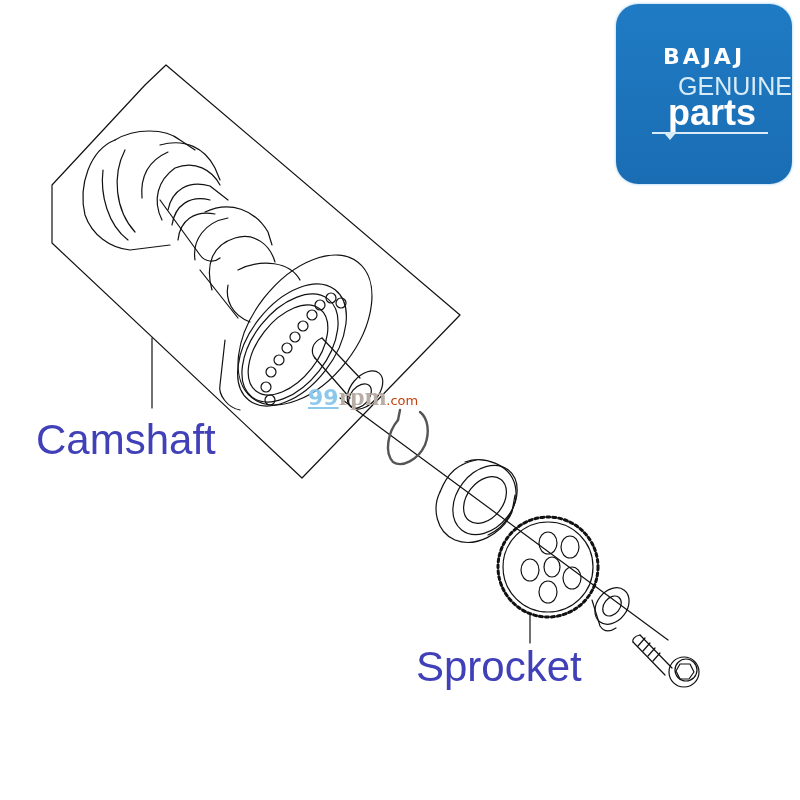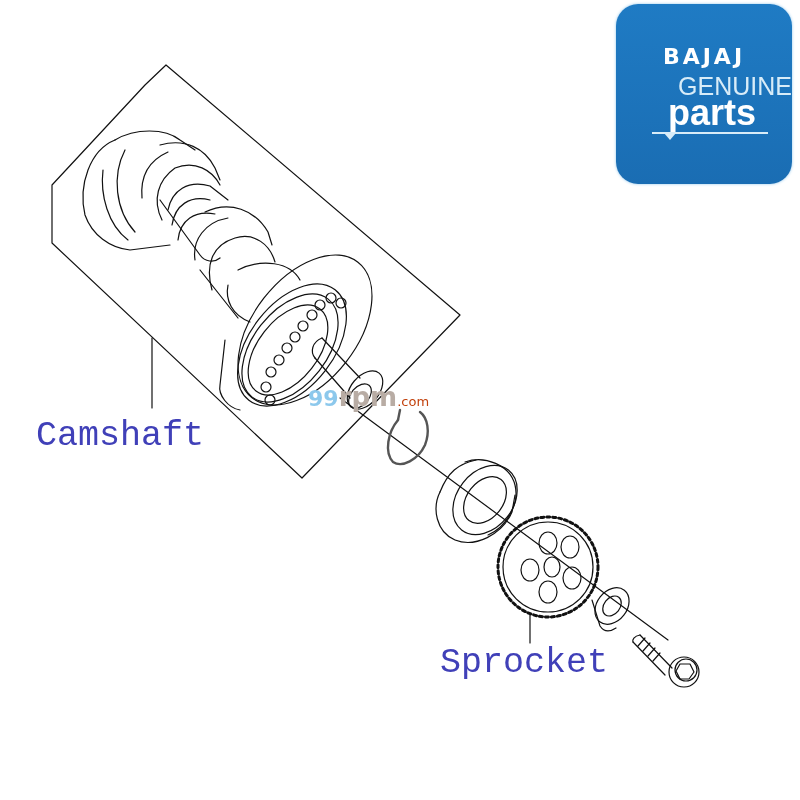--- a/index.html
+++ b/index.html
@@ -1,34 +1,34 @@
 <!DOCTYPE html>
 <html><head>
 <meta charset="utf-8">
 <style>
   html, body { margin: 0; padding: 0; background: #ffffff; }
   body { width: 800px; height: 800px; position: relative; overflow: hidden; font-family: "DejaVu Sans", sans-serif; }
   .canvas { position: absolute; left: 0; top: 0; width: 800px; height: 800px; }
-  .label { position: absolute; color: #4040b8; font-family: Liberation Mono, monospace; font-size: 35px; letter-spacing: 0px; line-height: 1; white-space: nowrap; }
+  .label { position: absolute; color: #4040b8; font-family: Liberation Sans, sans-serif; font-size: 42px; letter-spacing: 0px; line-height: 1; white-space: nowrap; }
   .label-camshaft { left: 36px; top: 419px; }
-  .label-sprocket { left: 440px; top: 646px; }
+  .label-sprocket { left: 416px; top: 646px; }
   .logo { position: absolute; left: 616px; top: 4px; width: 176px; height: 180px; border-radius: 22px;
           background: linear-gradient(180deg, #1f7bc4 0%, #1a6db3 100%); box-shadow: 0 0 3px #8fc6ec; }
   .logo-brand { position: absolute; left: 0; right: 0; top: 40px; text-align: center; color: #ffffff;
                 font-family: "DejaVu Sans", sans-serif; font-weight: bold; font-size: 22px; letter-spacing: 3px; }
   .logo-genuine { position: absolute; left: 0; right: 0; top: 68px; text-align: right; color: #d8ecf8;
                   font-family: "Liberation Sans", sans-serif; font-size: 25px; }
   .logo-parts { position: absolute; left: 0; right: 0; top: 88px; text-align: center; color: #ffffff;
                 font-family: "Liberation Sans", sans-serif; font-weight: bold; font-size: 36px; padding-left: 16px; }
   .logo-underline { position: absolute; left: 36px; width: 116px; top: 128px; height: 2px; background: #d8ecf8; }
   .logo-caret { position: absolute; left: 48px; top: 129px; width: 0; height: 0;
                 border-left: 6px solid transparent; border-right: 6px solid transparent; border-top: 7px solid #d8ecf8; }
   .watermark { position: absolute; left: 308px; top: 382px; font-family: "DejaVu Sans", sans-serif; white-space: nowrap; }
-  .wm-99 { color: #8cc8ec; font-size: 22px; font-weight: bold; }
-  .wm-rpm { color: #b8aca4; font-size: 26px; font-weight: bold; }
+  .wm-99 { color: #8cc8ec; font-size: 22px; font-weight: bold; text-decoration: underline; }
+  .wm-rpm { color: #b8aca4; font-size: 26px; font-weight: bold; font-family: Liberation Serif, serif; }
   .wm-com { color: #c2410c; font-size: 13px; }
 </style>
 </head>
 <body>
 
 <svg class="canvas" viewBox="0 0 800 800" xmlns="http://www.w3.org/2000/svg">
   <g fill="none" stroke="#111" stroke-width="1.2" stroke-linejoin="round" stroke-linecap="round">
 
     <polygon points="166,65 145,85 52,185 52,243 302,478 460,315"></polygon>
 

